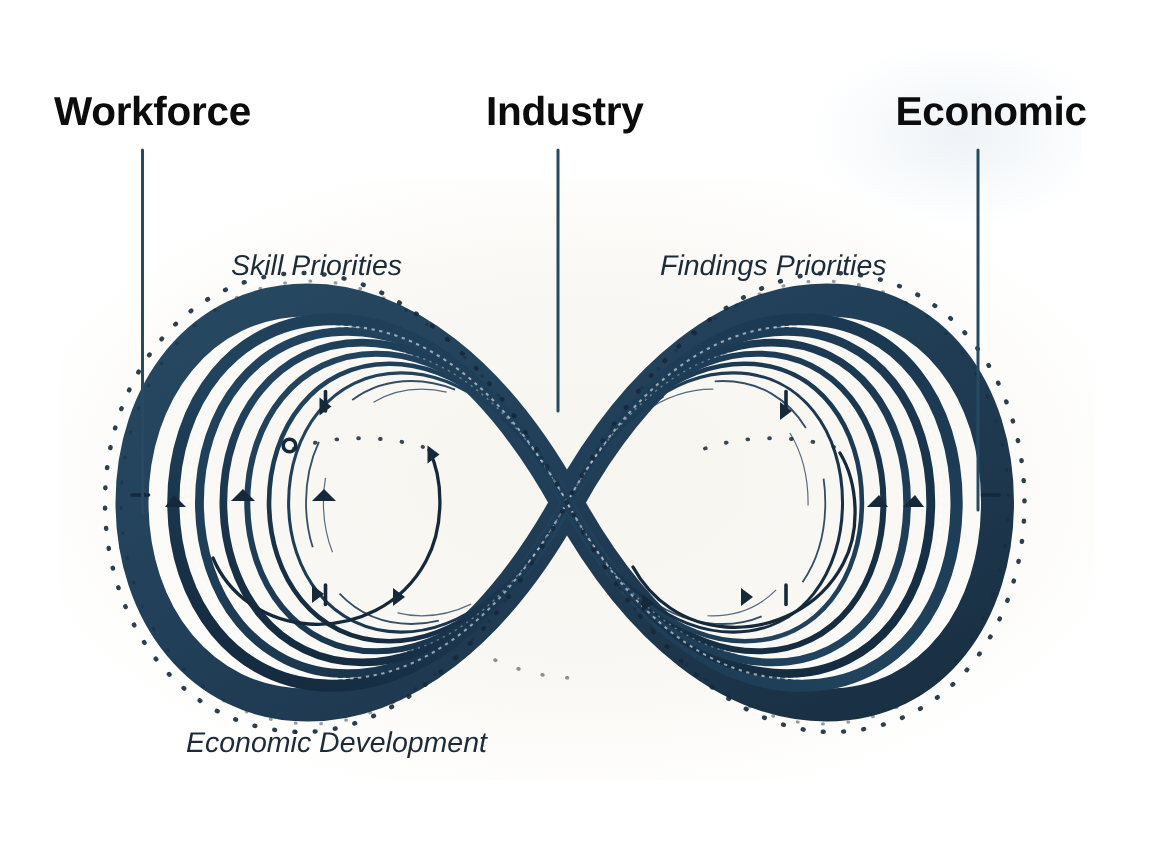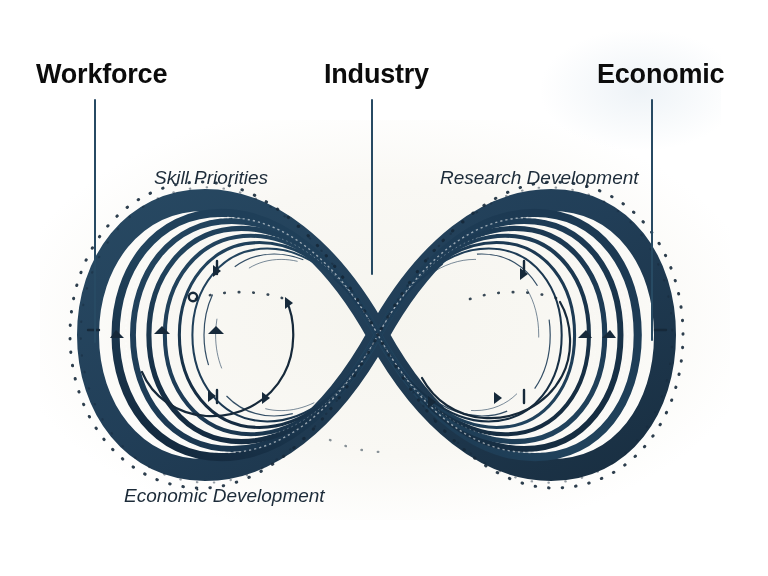--- a/index.html
+++ b/index.html
@@ -208,16 +208,16 @@
       <line x1="372" y1="100" x2="372" y2="274"></line>
       <line x1="652" y1="100" x2="652" y2="340"></line>
     </g>
   </svg>
 
   <div class="header-label" id="hdr-workforce">Workforce</div>
   <div class="header-label" id="hdr-industry">Industry</div>
   <div class="header-label" id="hdr-academia">Economic</div>
 
   <div class="flow-label" id="lbl-skill">Skill Priorities</div>
-  <div class="flow-label" id="lbl-research-pri">Research Development</div>
+  <div class="flow-label" id="lbl-research-pri">Findings Priorities</div>
   <div class="flow-label" id="lbl-econ">Economic Development</div>
 
 </div>
 
 </body></html>

